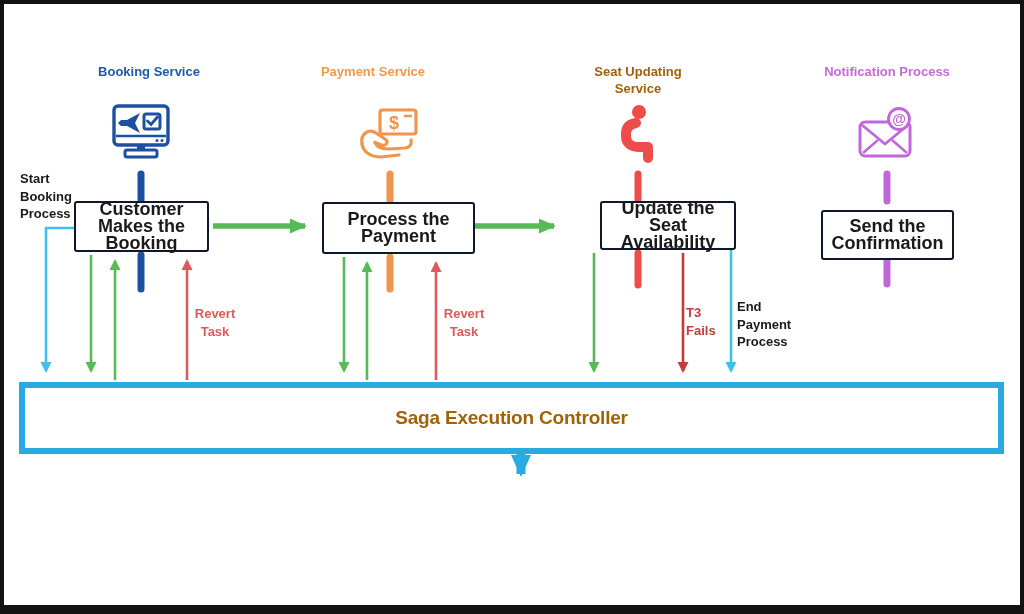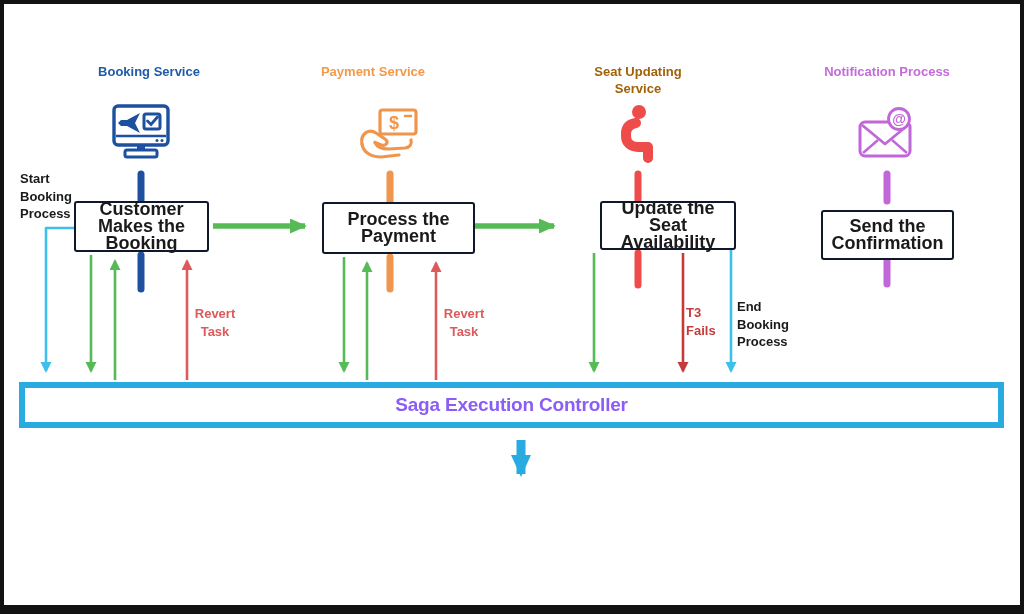--- a/index.html
+++ b/index.html
@@ -49,24 +49,24 @@
     position:absolute;
     font-size:13px;font-weight:bold;line-height:17.5px;color:#1a1a1a;
   }
   .note.start{left:16px;top:166px;width:62px;text-align:left;}
   .note.end{left:733px;top:294px;width:66px;text-align:left;}
   .note.revert1{left:186px;top:301px;width:50px;text-align:center;color:#DC5A5A;}
   .note.revert2{left:435px;top:301px;width:50px;text-align:center;color:#DC5A5A;}
   .note.t3{left:682px;top:300px;width:46px;text-align:left;color:#C43B3B;}
 
   .controller{
-    position:absolute;left:15px;top:378px;width:985px;height:46px;
+    position:absolute;left:15px;top:378px;width:985px;height:72px;
     background:#ffffff;border:6px solid #29ABE2;
     display:flex;align-items:center;justify-content:center;
-    font-size:19px;font-weight:bold;color:#8b5cf6;letter-spacing:-0.2px;
+    font-size:19px;font-weight:bold;color:#a16207;letter-spacing:-0.2px;
   }
   .sagalog{
     position:absolute;left:318px;top:492px;width:410px;height:56px;
     background:#ffffff;border:5px solid #F2D863;
     display:flex;align-items:center;justify-content:center;
     font-size:18px;font-weight:bold;color:#111;
   }
 </style>
 </head>
 <body>
@@ -189,20 +189,20 @@
     <span>Update the Seat Availability</span>
   </div>
   <div class="task b4">
     <span>Send the Confirmation</span>
   </div>
 
   <div class="note start">Start Booking Process</div>
   <div class="note revert1">Revert Task</div>
   <div class="note revert2">Revert Task</div>
   <div class="note t3">T3 Fails</div>
-  <div class="note end">End Booking Process</div>
+  <div class="note end">End Payment Process</div>
 
   <div class="controller">
     <span>Saga Execution Controller</span>
   </div>
 
 
 </div>
 
 </body></html>

